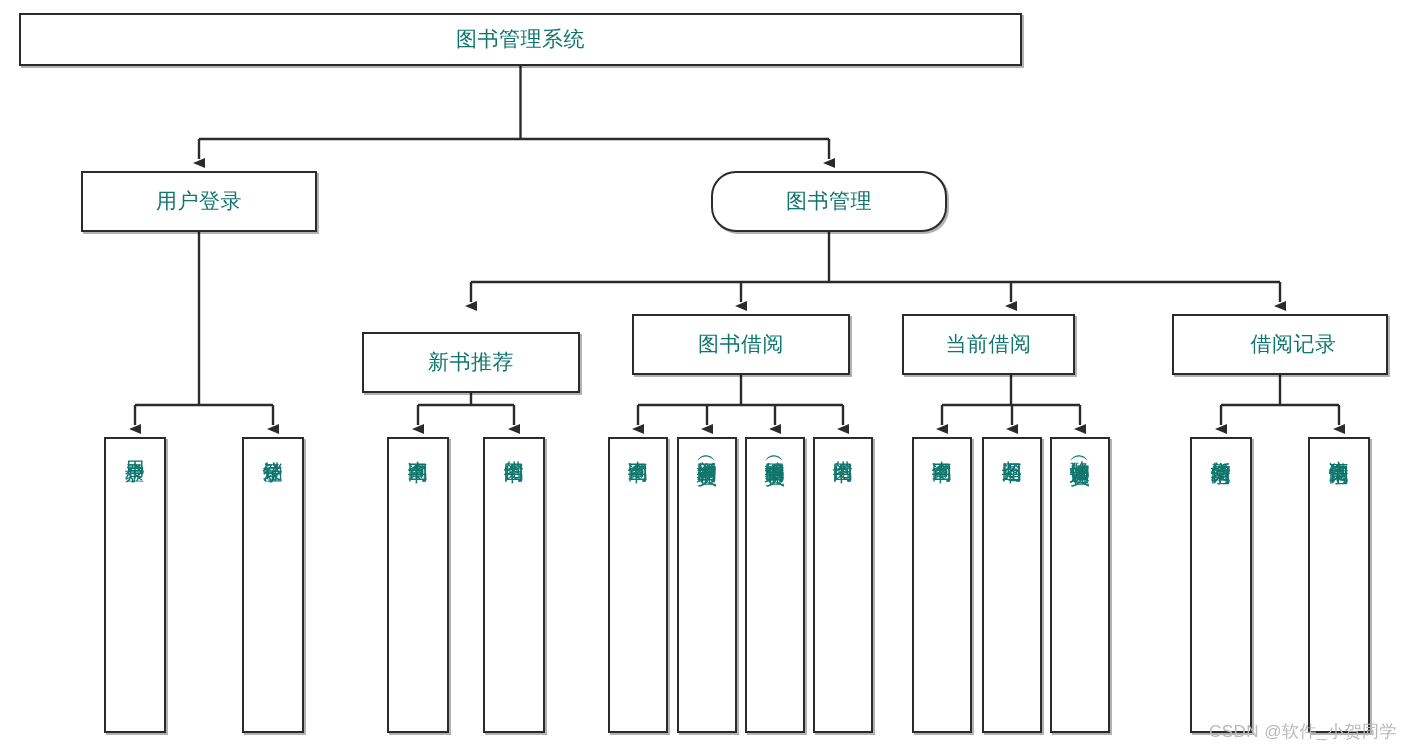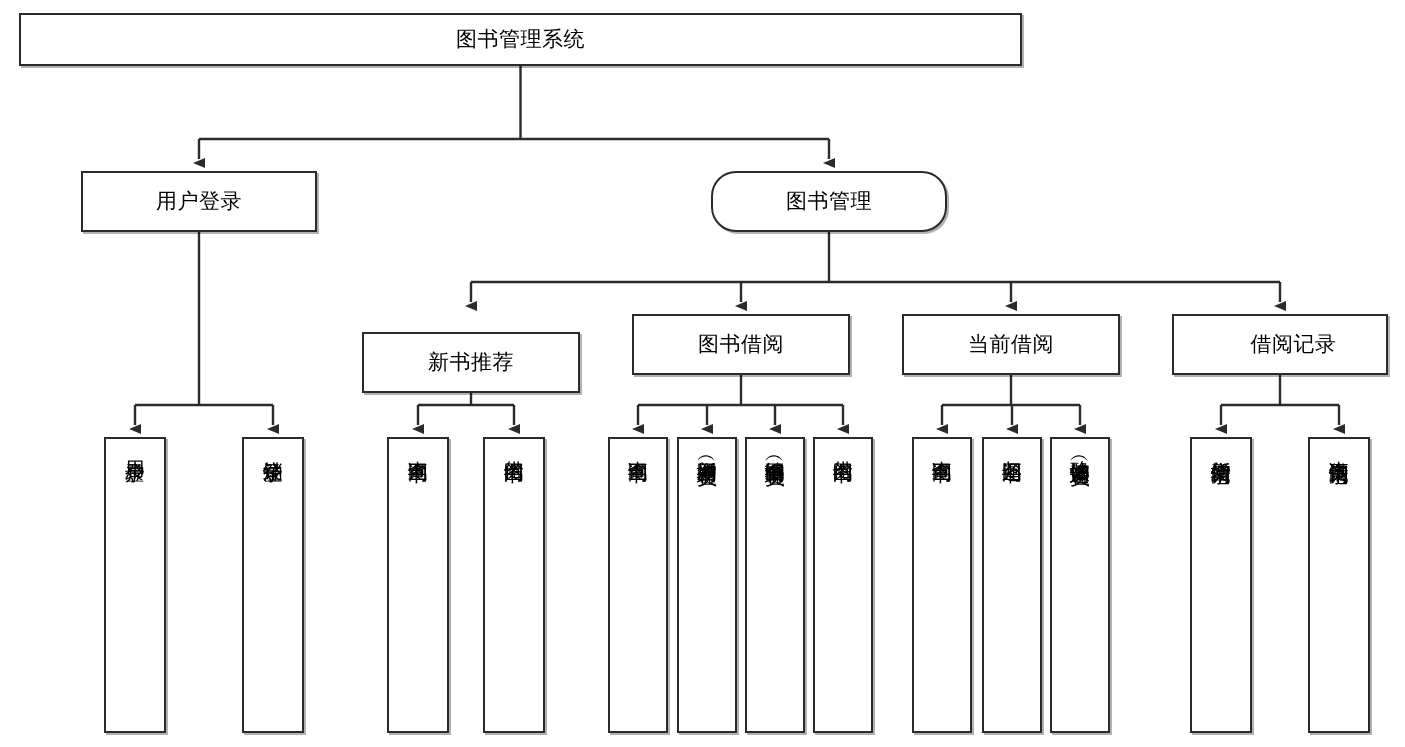--- a/index.html
+++ b/index.html
@@ -37,21 +37,21 @@
     box-shadow: 2px 2px 0 rgba(0,0,0,0.30);
   }
   .node.root {
     border-width: 2px;
   }
   .node-label {
     font-size: 21px;
     line-height: 1.15;
     letter-spacing: 0.5px;
     white-space: nowrap;
-    color: #000000;
+    color: #0f766e;
   }
   .node.leaf {
     align-items: flex-start;
     justify-content: center;
     padding-top: 6px;
   }
   .node.leaf .node-label {
     writing-mode: vertical-rl;
     text-orientation: upright;
     font-size: 20px;
@@ -127,21 +127,21 @@
       </div>
       <div class="node" style="left: 711px; top: 171px; width: 236px; height: 61px; border-radius: 25px;">
         <span class="node-label">图书管理</span>
       </div>
       <div class="node" style="left: 362px; top: 332px; width: 218px; height: 61px;">
         <span class="node-label">新书推荐</span>
       </div>
       <div class="node" style="left: 632px; top: 314px; width: 218px; height: 61px; font-family: Liberation Serif, serif;">
         <span class="node-label">图书借阅</span>
       </div>
-      <div class="node" style="left: 902px; top: 314px; width: 218px; height: 61px; text-align: right;">
+      <div class="node" style="left: 902px; top: 314px; width: 173px; height: 61px; text-align: right;">
         <span class="node-label">当前借阅</span>
       </div>
       <div class="node" style="left: 1172px; top: 314px; width: 216px; height: 61px; padding-left: 27px;">
         <span class="node-label">借阅记录</span>
       </div>
       <div class="node leaf" style="left: 104px; top: 437px; width: 62px; height: 296px;">
         <span class="node-label">用户登录</span>
       </div>
       <div class="node leaf" style="left: 242px; top: 437px; width: 62px; height: 296px;">
         <span class="node-label">注销登录</span>
@@ -174,13 +174,14 @@
         <span class="node-label">确认归还（管理员）</span>
       </div>
       <div class="node leaf" style="left: 1190px; top: 437px; width: 62px; height: 296px;">
         <span class="node-label">新增借阅记录</span>
       </div>
       <div class="node leaf" style="left: 1308px; top: 437px; width: 62px; height: 296px;">
         <span class="node-label">查询借阅记录</span>
       </div>
     </div>
 
+  <div class="watermark">CSDN @软件_小贺同学</div>
 </div>
 
 </body></html>

